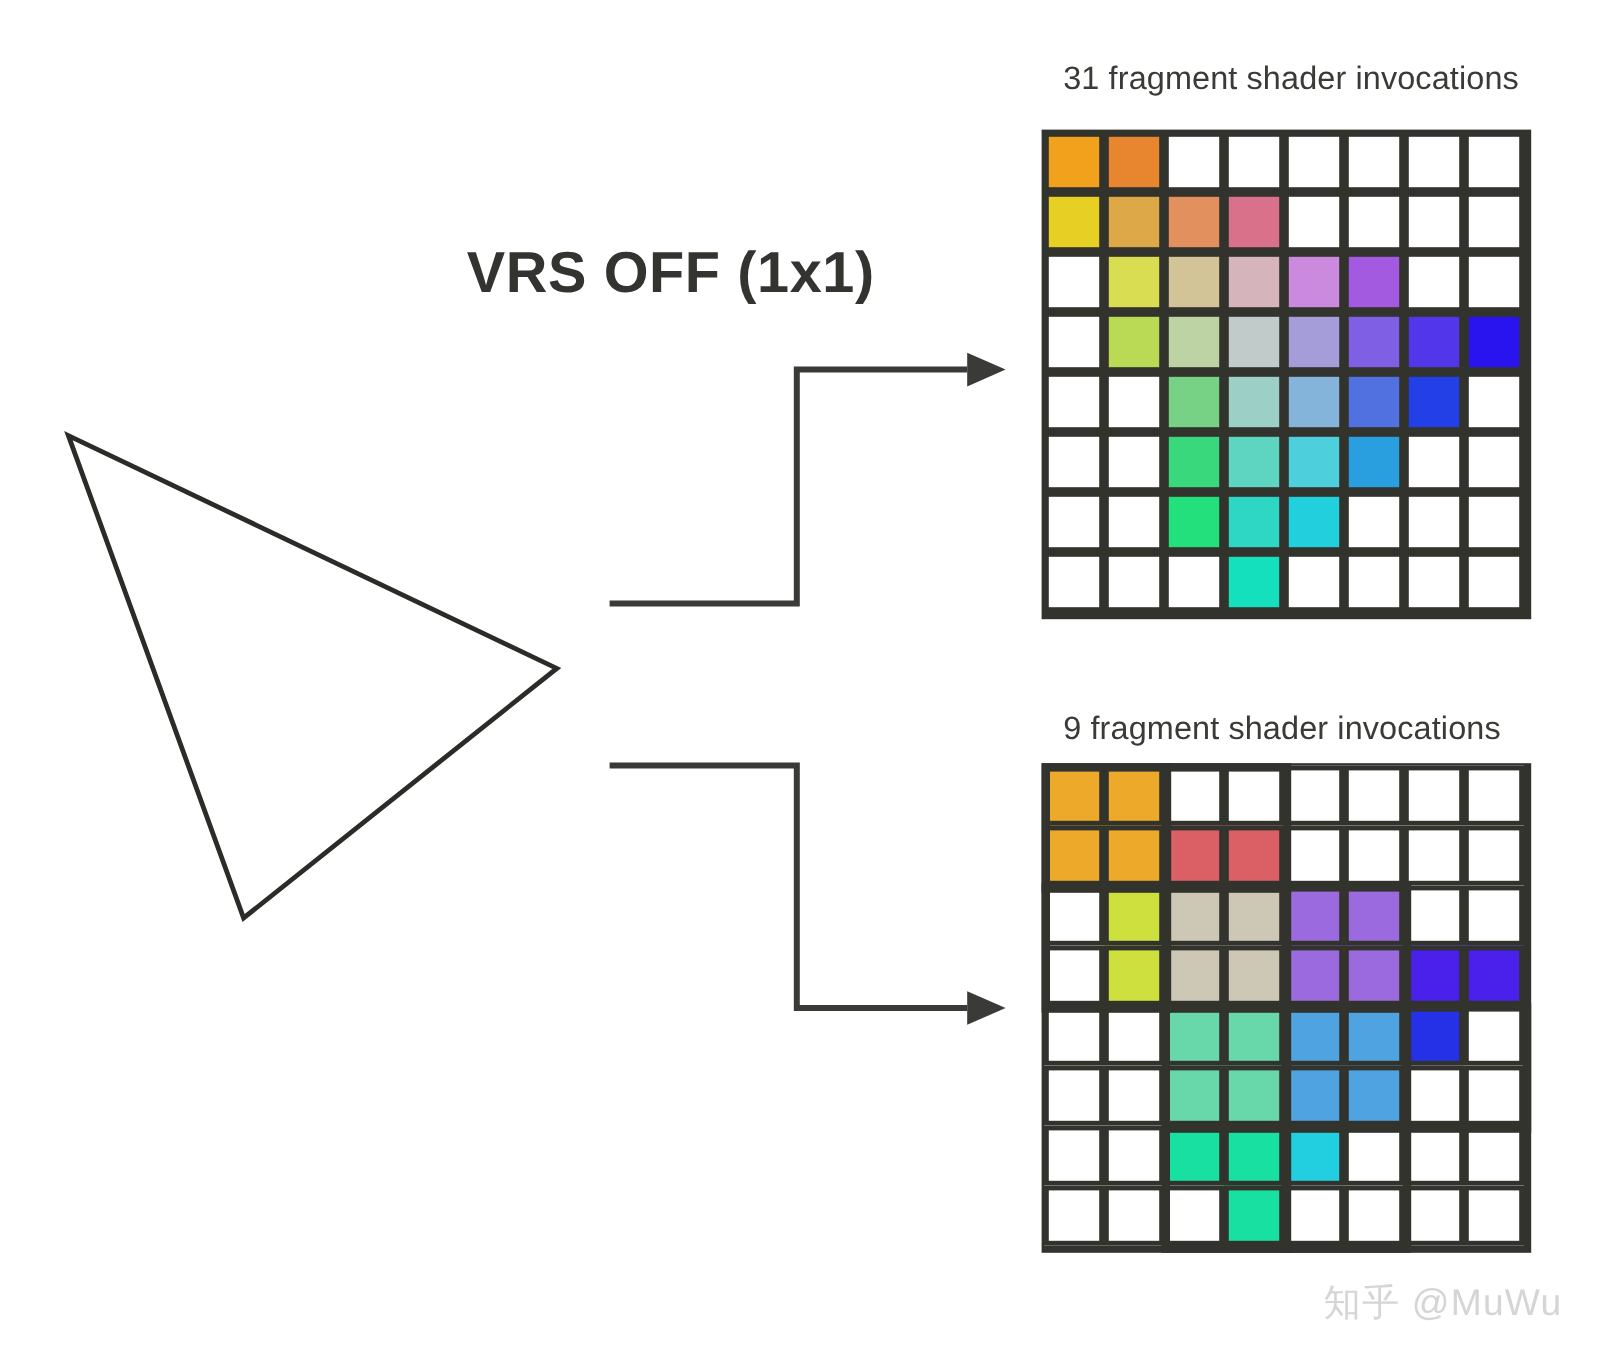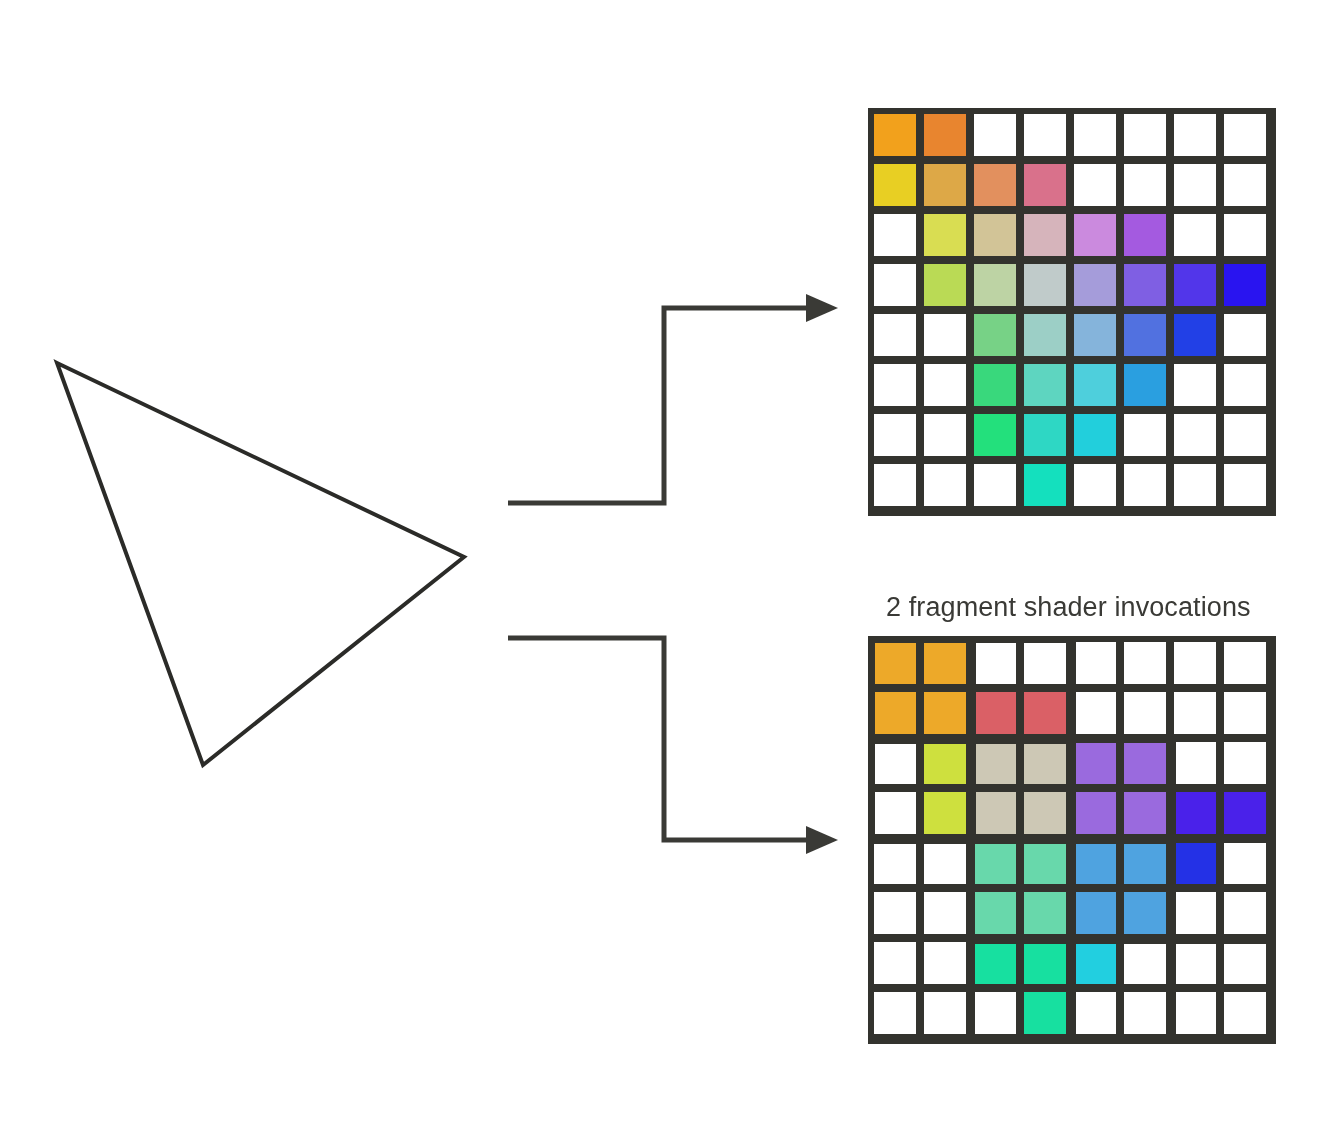--- a/index.html
+++ b/index.html
@@ -104,22 +104,24 @@
       <path id="arrow-top-path" d="M508,503 L664,503 L664,308 L806,308" fill="none" stroke="#3a3a36" stroke-width="5"></path>
       <polygon id="arrow-top-head" points="806,294 838,308 806,322" fill="#3a3a36"></polygon>
     </g>
 
     <g>
       <path id="arrow-bottom-path" d="M508,638 L664,638 L664,840 L806,840" fill="none" stroke="#3a3a36" stroke-width="5"></path>
       <polygon id="arrow-bottom-head" points="806,826 838,840 806,854" fill="#3a3a36"></polygon>
     </g>
   </svg>
 
-
-  <div class="grid-title" id="title-bottom">2 fragment shader invocations</div>
+  <div class="stage-label" id="label-vrs-off">VRS OFF (1x1)</div>
+
+  <div class="grid-title" id="title-top">31 fragment shader invocations</div>
+  <div class="grid-title" id="title-bottom">9 fragment shader invocations</div>
 
   <div class="grid" id="grid-top">
       <div class="cell" style="background: rgb(242, 161, 28);"></div>
       <div class="cell" style="background: rgb(232, 133, 47);"></div>
       <div class="cell" style="background: rgb(255, 255, 255);"></div>
       <div class="cell" style="background: rgb(255, 255, 255);"></div>
       <div class="cell" style="background: rgb(255, 255, 255);"></div>
       <div class="cell" style="background: rgb(255, 255, 255);"></div>
       <div class="cell" style="background: rgb(255, 255, 255);"></div>
       <div class="cell" style="background: rgb(255, 255, 255);"></div>
@@ -252,14 +254,15 @@
       <div class="block-outline" style="left: 0px; top: 100px; width: 108px; height: 108px;"></div>
       <div class="block-outline" style="left: 100px; top: 100px; width: 108px; height: 108px;"></div>
       <div class="block-outline" style="left: 200px; top: 100px; width: 108px; height: 108px;"></div>
       <div class="block-outline" style="left: 100px; top: 200px; width: 108px; height: 108px;"></div>
       <div class="block-outline" style="left: 200px; top: 200px; width: 108px; height: 108px;"></div>
       <div class="block-outline" style="left: 300px; top: 200px; width: 108px; height: 108px;"></div>
       <div class="block-outline" style="left: 100px; top: 300px; width: 108px; height: 108px;"></div>
       <div class="block-outline" style="left: 200px; top: 300px; width: 108px; height: 108px;"></div>
     </div>
 
+  <div id="watermark">知乎 @MuWu</div>
 
 </div>
 
 </body></html>

